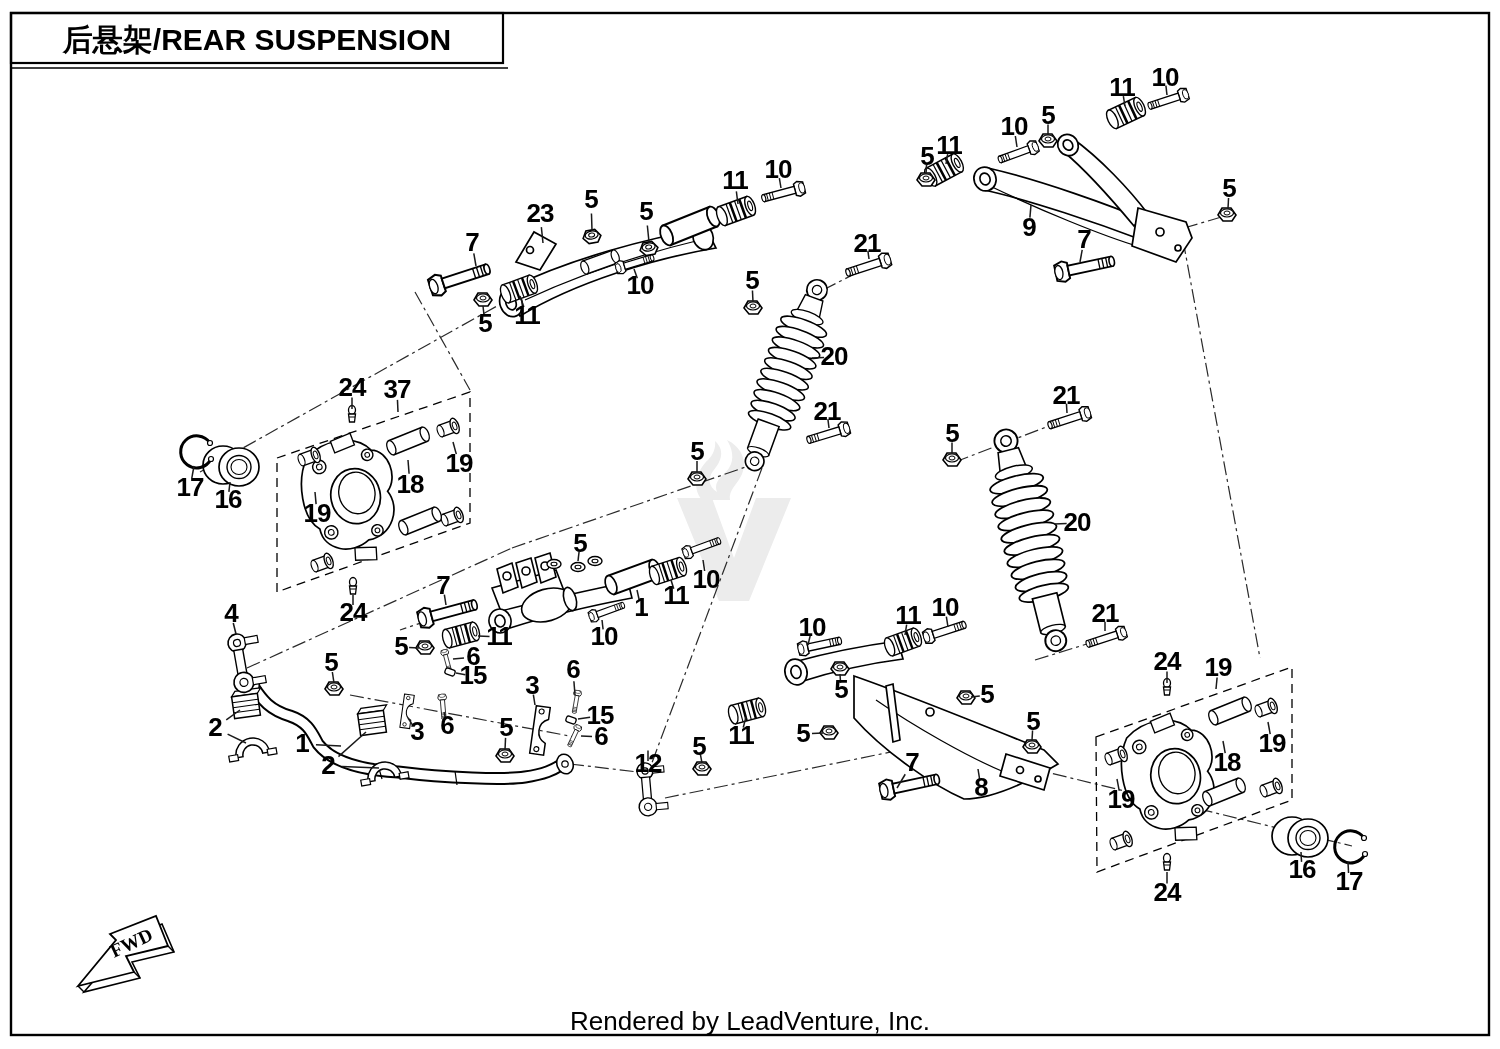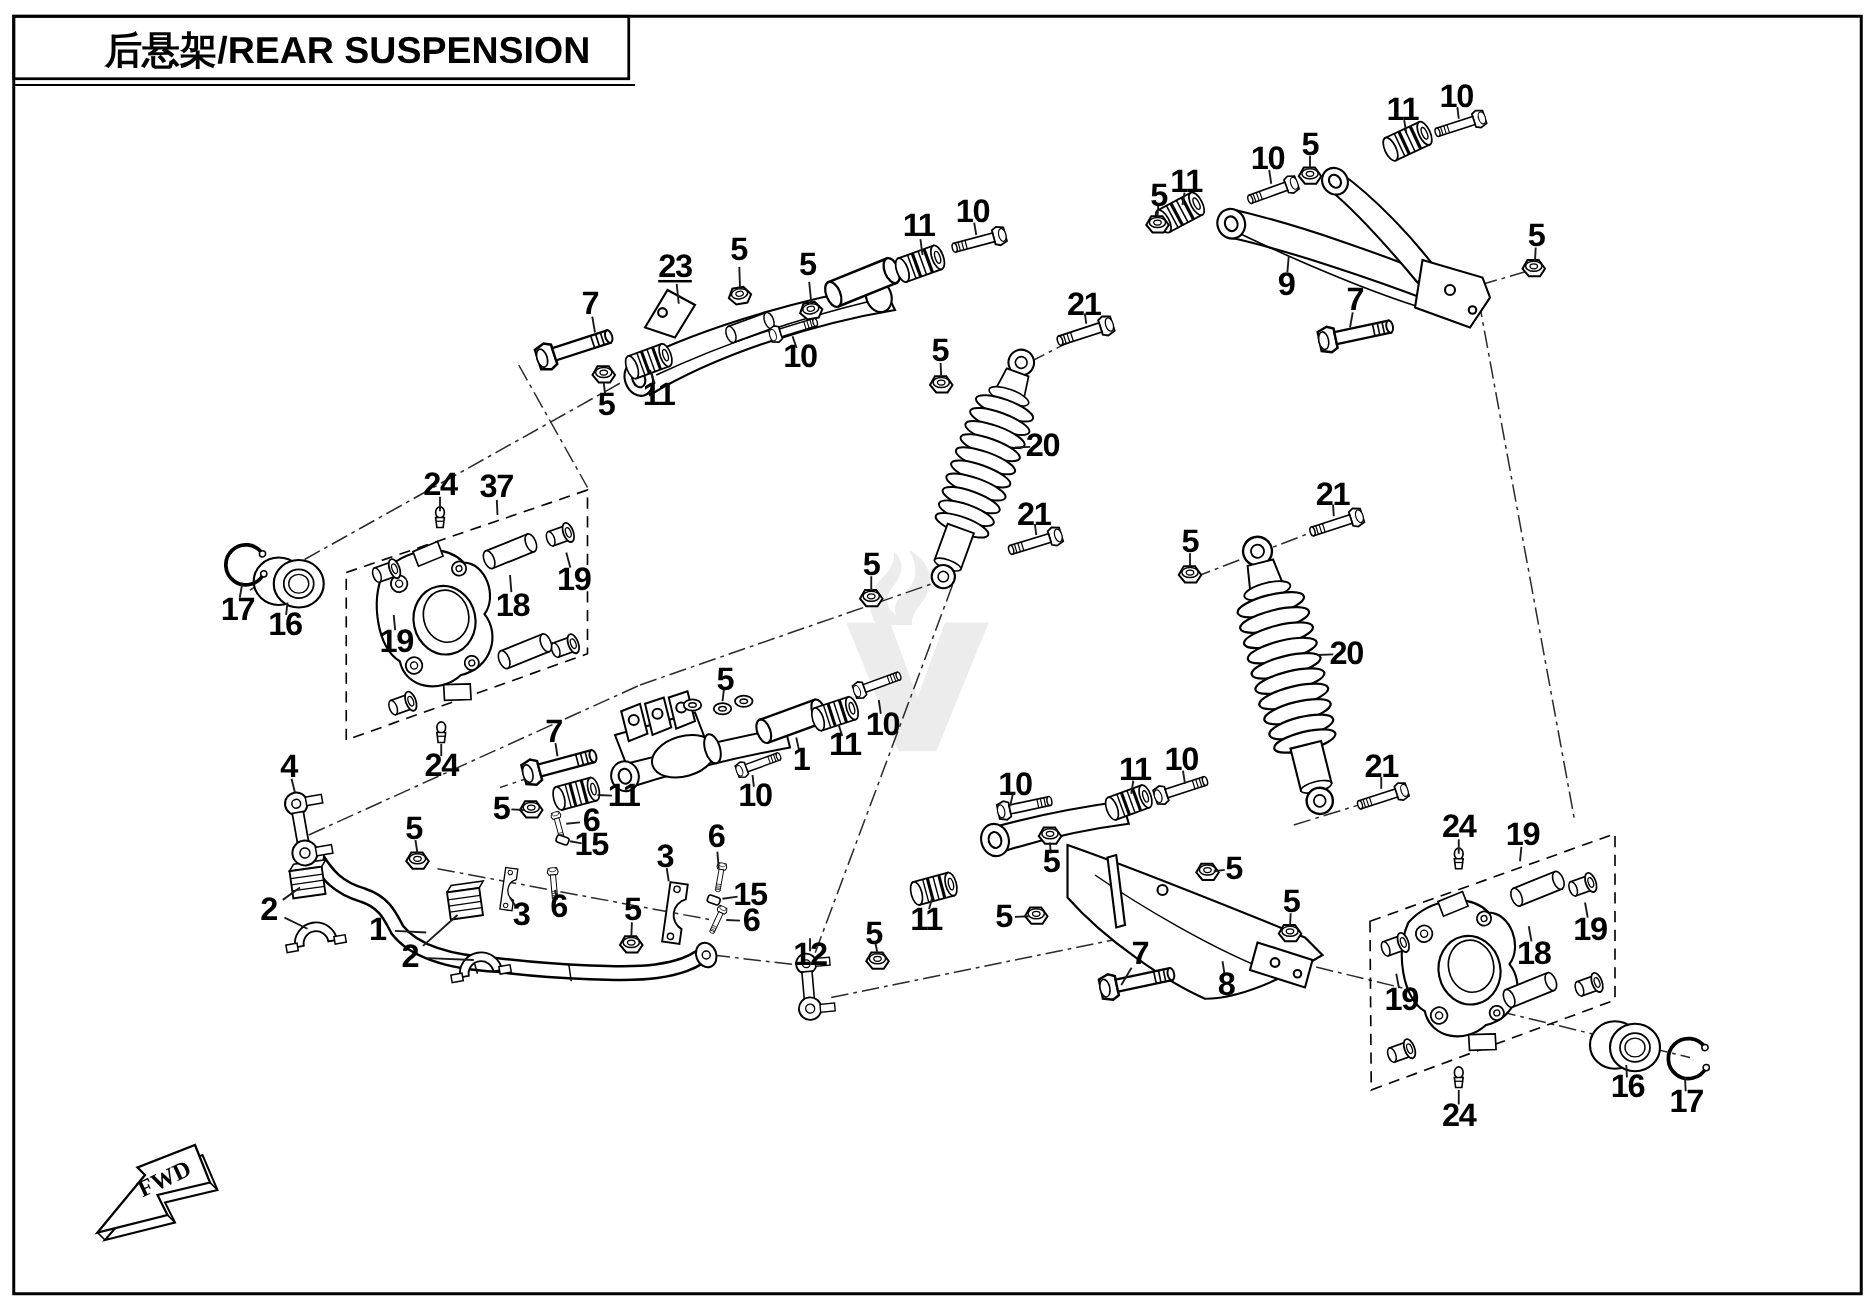--- a/index.html
+++ b/index.html
@@ -2,21 +2,21 @@
 <html><head>
 <meta charset="utf-8">
 <style>
   html,body{margin:0;padding:0;background:#fff;}
   #page{position:relative;width:1500px;height:1049px;background:#fff;overflow:hidden;
         font-family:"Liberation Sans",sans-serif;}
   #art{position:absolute;left:0;top:0;width:1500px;height:1049px;}
   #leads{position:absolute;left:0;top:0;width:1500px;height:1049px;pointer-events:none;}
   #title-text{position:absolute;left:11px;top:17px;width:492px;height:46px;
       display:flex;align-items:center;justify-content:center;
-      font-size:30px;font-weight:bold;color:#000;letter-spacing:0px;white-space:nowrap;margin-left:21px;}
+      font-size:30px;font-weight:bold;color:#000;letter-spacing:0px;white-space:nowrap;}
   #watermark-text{position:absolute;left:489px;top:620px;font-size:44px;font-weight:bold;
       letter-spacing:17px;color:#e9e9e9;white-space:nowrap;user-select:none;}
   #footer-text{position:absolute;left:0;top:1006px;width:1500px;text-align:center;
       font-size:26px;color:#000;font-weight:400;}
   .callout{position:absolute;transform:translate(-50%,-54%);font-size:26px;font-weight:bold;
       color:#000;line-height:1;letter-spacing:-1px;cursor:pointer;}
   .wm-logo{position:absolute;left:672px;top:438px;}
 </style>
 </head>
 <body>
@@ -437,24 +437,25 @@
       <line x1="1217.1" y1="677.45" x2="1216" y2="689" stroke="#1a1a1a" stroke-width="1.5"></line>
       <line x1="1270.2" y1="734.1" x2="1268" y2="722" stroke="#1a1a1a" stroke-width="1.5"></line>
       <line x1="1225.2" y1="753.1" x2="1223" y2="741" stroke="#1a1a1a" stroke-width="1.5"></line>
       <line x1="1119.2" y1="790.55" x2="1117" y2="779" stroke="#1a1a1a" stroke-width="1.5"></line>
       <line x1="1301.55" y1="861.9" x2="1301" y2="852" stroke="#1a1a1a" stroke-width="1.5"></line>
       <line x1="1348.55" y1="873" x2="1348" y2="862" stroke="#1a1a1a" stroke-width="1.5"></line>
       <line x1="1167" y1="883.55" x2="1167" y2="872" stroke="#1a1a1a" stroke-width="1.5"></line>
     </svg>
 
   <div id="title-text">后悬架/REAR SUSPENSION</div>
+  <div id="footer-text">Rendered by LeadVenture, Inc.</div>
 
   <div id="callout-layer">
       <div class="callout" style="left: 472px; top: 243px;">7</div>
-      <div class="callout" style="left: 540px; top: 214px; text-decoration: underline;">23</div>
+      <div class="callout" style="left: 540px; top: 214px;">23</div>
       <div class="callout" style="left: 591px; top: 200px;">5</div>
       <div class="callout" style="left: 646px; top: 212px;">5</div>
       <div class="callout" style="left: 735px; top: 181px;">11</div>
       <div class="callout" style="left: 778px; top: 170px;">10</div>
       <div class="callout" style="left: 640px; top: 286px;">10</div>
       <div class="callout" style="left: 527px; top: 316px;">11</div>
       <div class="callout" style="left: 485px; top: 324px;">5</div>
       <div class="callout" style="left: 1122px; top: 88px;">11</div>
       <div class="callout" style="left: 1165px; top: 78px;">10</div>
       <div class="callout" style="left: 1048px; top: 116px;">5</div>

